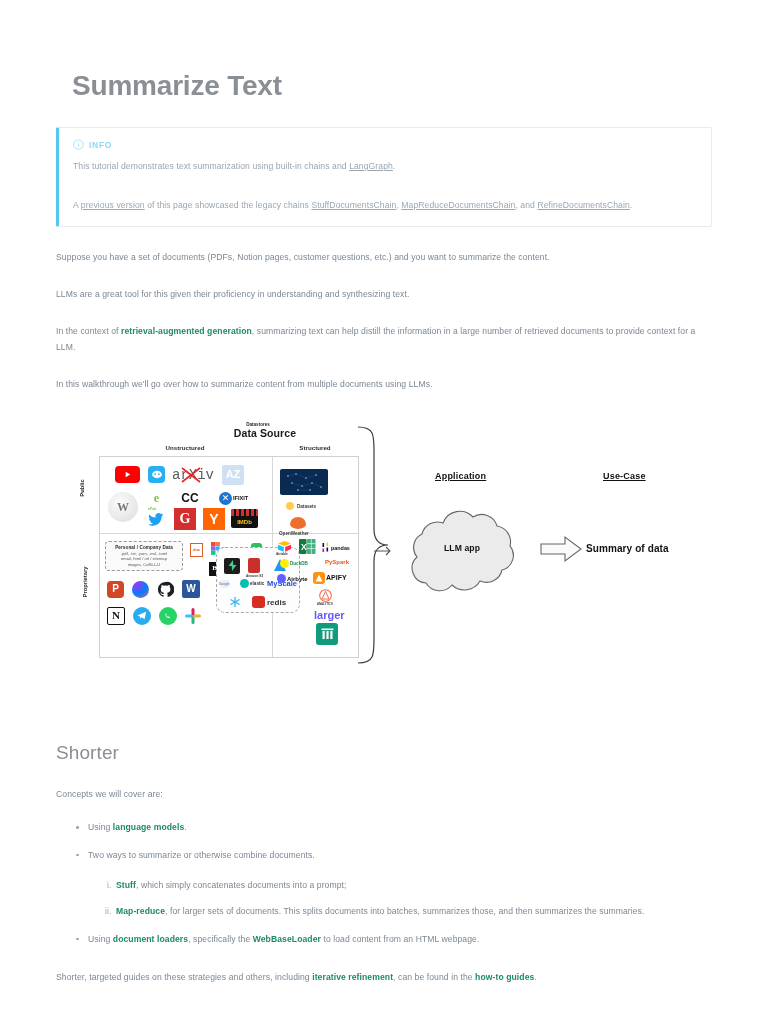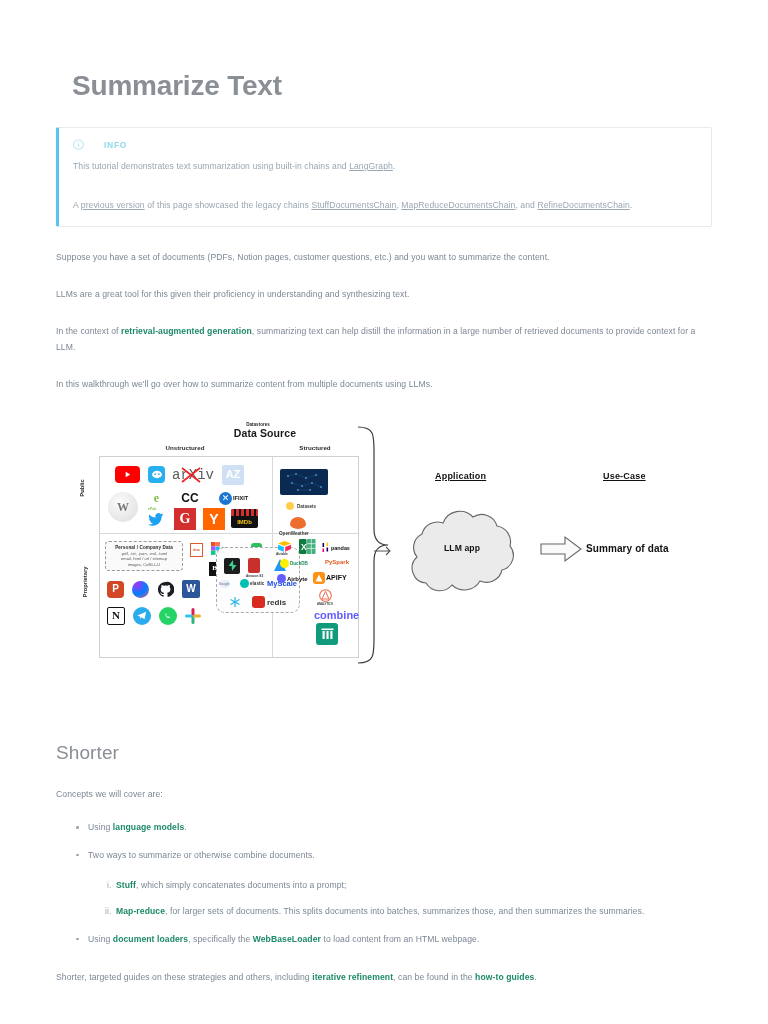--- a/index.html
+++ b/index.html
@@ -58,21 +58,21 @@
     margin-top: 24px;
     border: 1px solid #e7ebef;
     border-left: 3px solid #54c7ec;
     background: #ffffff;
     padding: 11px 14px 13px 14px;
     border-radius: 2px;
   }
   .admonition-heading {
     display: flex;
     align-items: center;
-    gap: 20px;
+    gap: 5px;
     margin-bottom: 9px;
   }
   .admonition-icon {
     width: 11px;
     height: 11px;
     display: inline-block;
     flex: 0 0 auto;
     line-height: 0;
   }
   .admonition-label {
@@ -592,21 +592,21 @@
         </div>
         <div class="lg-label" style="left:270px;top:155px;font-size:7px;color:#111;">APIFY</div>
 
         <div class="logo" style="left:263px;top:170px;width:13px;height:13px;background:transparent;">
           <svg width="13" height="13" viewBox="0 0 13 13">
               <circle cx="6.5" cy="6.5" r="5.8" fill="none" stroke="#ee6c4d" stroke-width="1.1"></circle>
               <path d="M6.5 2.3 10 10H3z" fill="none" stroke="#ee6c4d" stroke-width="1"></path>
             </svg>
         </div>
         <div class="lg-label" style="left:261px;top:183px;font-size:2.8px;">ANALYTICS</div>
-        <div class="lg-label" style="left:258px;top:190px;font-size:11px;color:#635bff;font-weight:700;">combine</div>
+        <div class="lg-label" style="left:258px;top:190px;font-size:11px;color:#635bff;font-weight:700;">larger</div>
         <div class="logo" style="left:260px;top:204px;width:22px;height:22px;background:#0f9b7c;border-radius:3px;">
           <svg width="13" height="12" viewBox="0 0 13 12">
               <rect x="0.5" y="0.5" width="12" height="1.6" fill="#fff"></rect>
               <rect x="1.5" y="3" width="2.2" height="8" fill="#fff"></rect>
               <rect x="5.4" y="3" width="2.2" height="8" fill="#fff"></rect>
               <rect x="9.3" y="3" width="2.2" height="8" fill="#fff"></rect>
             </svg>
         </div>
 
         <div class="brace">

